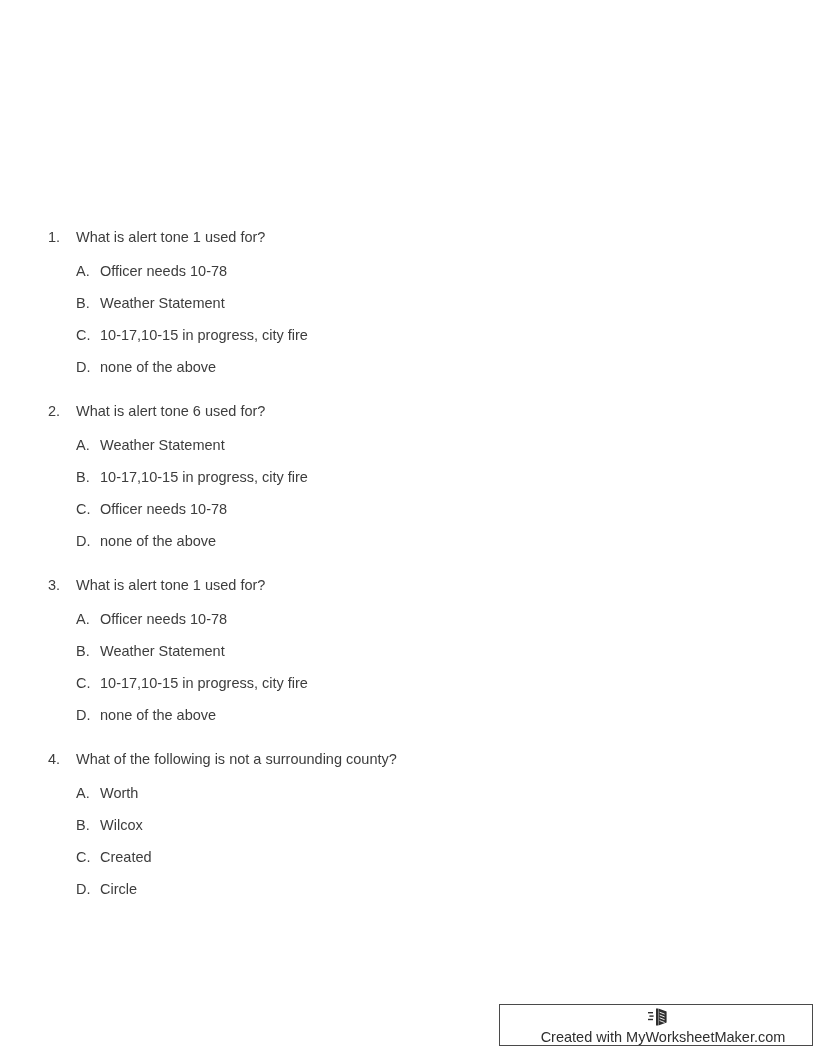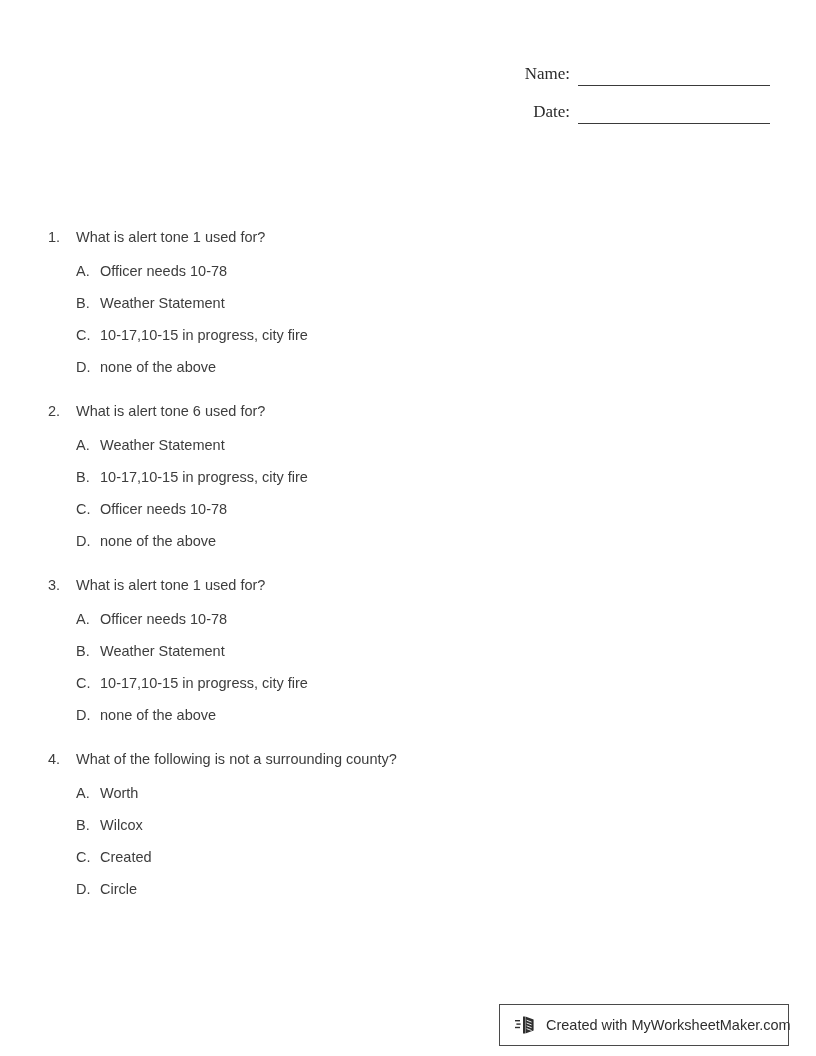--- a/index.html
+++ b/index.html
@@ -104,56 +104,47 @@
   .option-text {
     font-size: 14.5px;
     color: #3d3d3d;
   }
 
   
   .footer-badge {
     position: absolute;
     left: 499px;
     top: 1004px;
-    width: 290px;
+    width: 314px;
     height: 42px;
     border: 1.3px solid #4a4a4a;
     box-sizing: border-box;
     display: flex;
     align-items: center;
     padding-left: 14px;
+    flex-direction: column;
   }
   .badge-logo {
     width: 24px;
     height: 24px;
     flex: 0 0 24px;
     margin-right: 8px;
     display: block;
   }
   .badge-text {
     font-size: 14.5px;
     color: #2e2e2e;
     white-space: nowrap;
   }
 </style>
 </head>
 <body>
 
 <div class="page">
 
-  <div class="header-fields">
-    <div class="field-row">
-      <span class="field-label">Name:</span>
-      <span class="field-line"></span>
-    </div>
-    <div class="field-row">
-      <span class="field-label">Date:</span>
-      <span class="field-line"></span>
-    </div>
-  </div>
 
 
   <div class="questions">
       <div class="question-block">
         <div class="question-line">
           <span class="question-number">1.</span>
           <span class="question-text">What is alert tone 1 used for?</span>
         </div>
         <div class="options">
           <div class="option-line">

